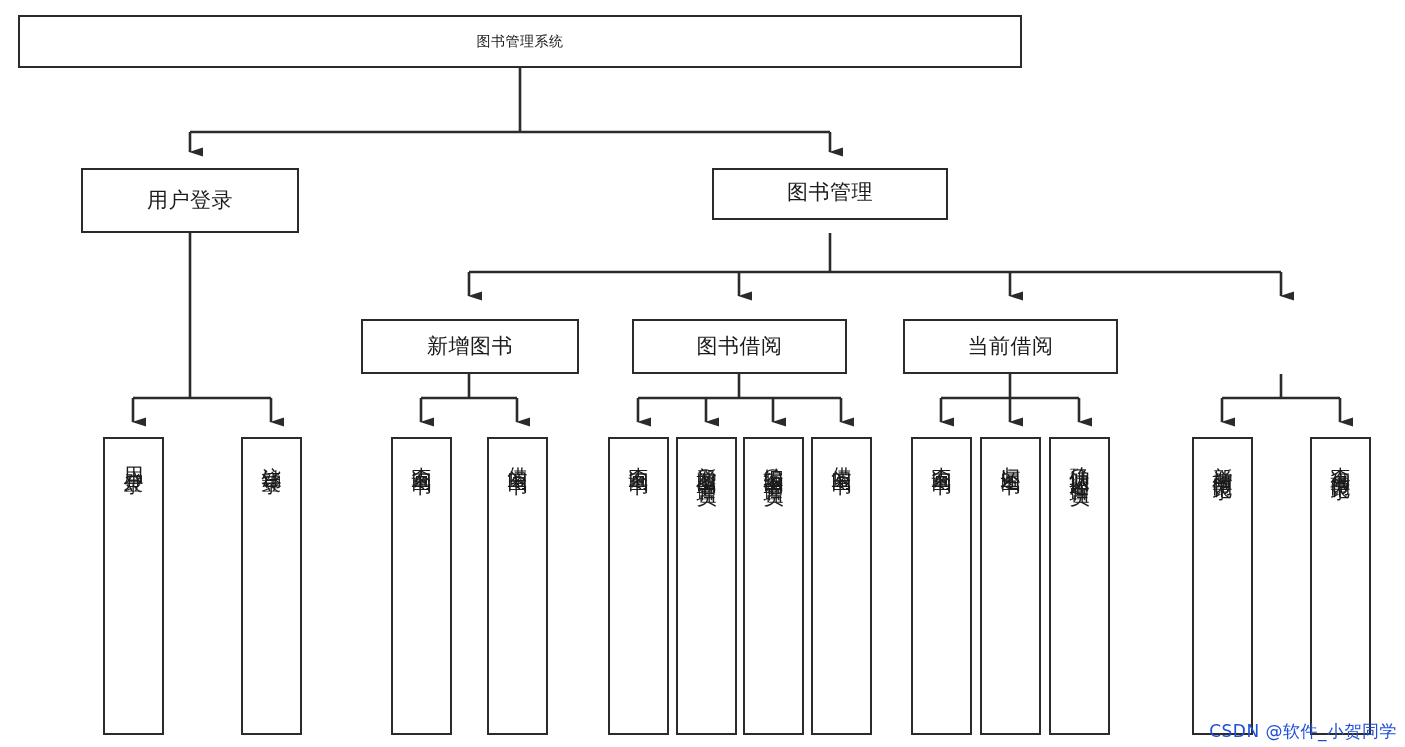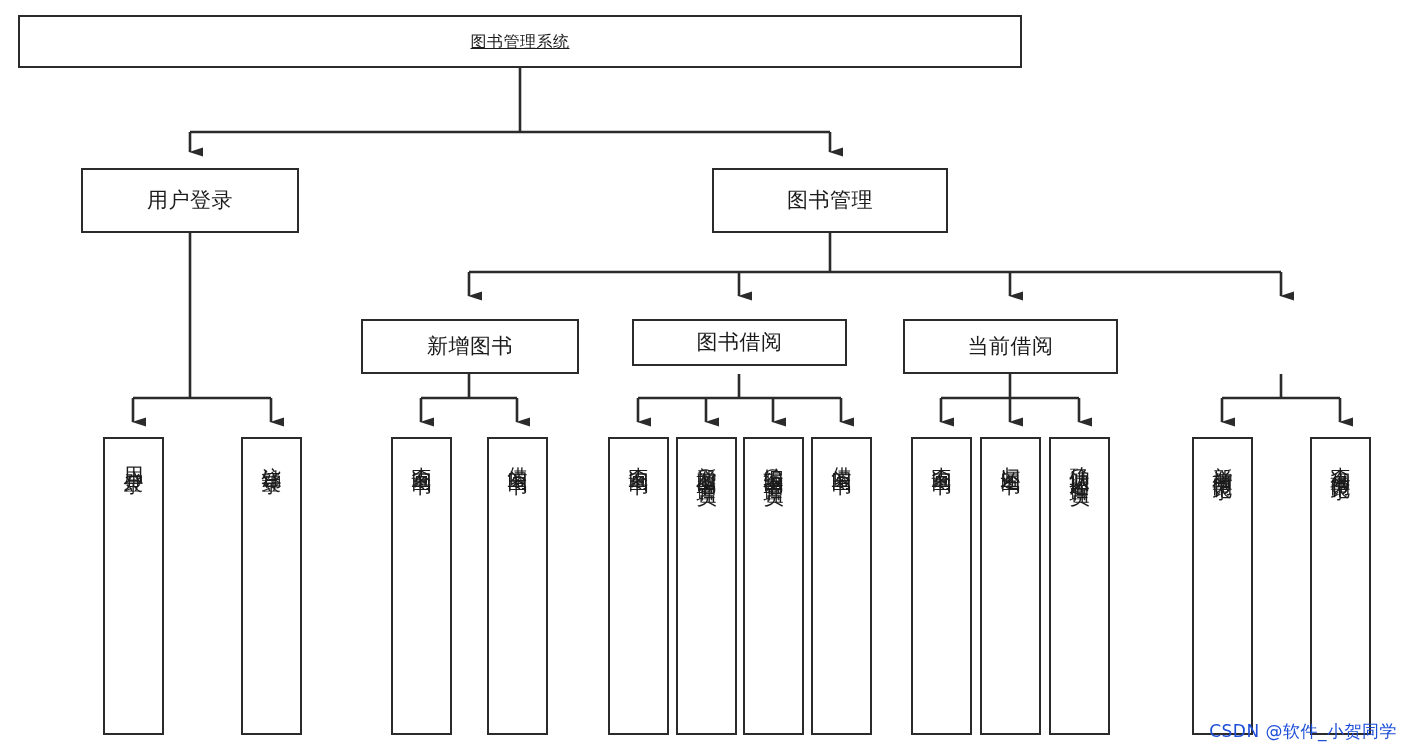--- a/index.html
+++ b/index.html
@@ -30,22 +30,21 @@
     justify-content:center;
     color:#1b1b1b;
     z-index:2;
   }
   .node.horiz{
     font-size:21px;
     letter-spacing:0.5px;
     line-height:1.1;
   }
   .node.root{
-    font-size:16px;
-    text-decoration:underline;
+    font-size:14px;
   }
   .node.leaf{
     font-size:20px;
     align-items:flex-start;
     justify-content:center;
     padding-top:12px;
   }
   .vtext{
     writing-mode:vertical-rl;
     text-orientation:upright;
@@ -121,28 +120,28 @@
     </g>
   </svg>
 
   <div class="node horiz root" style="left:18px;top:15px;width:1004px;height:53px;">
     <span>图书管理系统</span>
   </div>
 
   <div class="node horiz" style="left:81px;top:168px;width:218px;height:65px;">
     <span>用户登录</span>
   </div>
-  <div class="node horiz" style="left:712px;top:168px;width:236px;height:65px;">
+  <div class="node horiz" style="left:712px;top:168px;width:236px;height:52px;font-family:Liberation Mono, monospace;">
     <span>图书管理</span>
   </div>
 
   <div class="node horiz" style="left:361px;top:319px;width:218px;height:55px;">
     <span>新增图书</span>
   </div>
-  <div class="node horiz" style="left:632px;top:319px;width:215px;height:47px;">
+  <div class="node horiz" style="left:632px;top:319px;width:215px;height:55px;">
     <span>图书借阅</span>
   </div>
   <div class="node horiz" style="left:903px;top:319px;width:215px;height:55px;">
     <span>当前借阅</span>
   </div>
 
   <div class="node leaf" style="left:103px;top:437px;width:61px;height:298px;">
     <span class="vtext">用户登录</span>
   </div>
   <div class="node leaf" style="left:241px;top:437px;width:61px;height:298px;">

